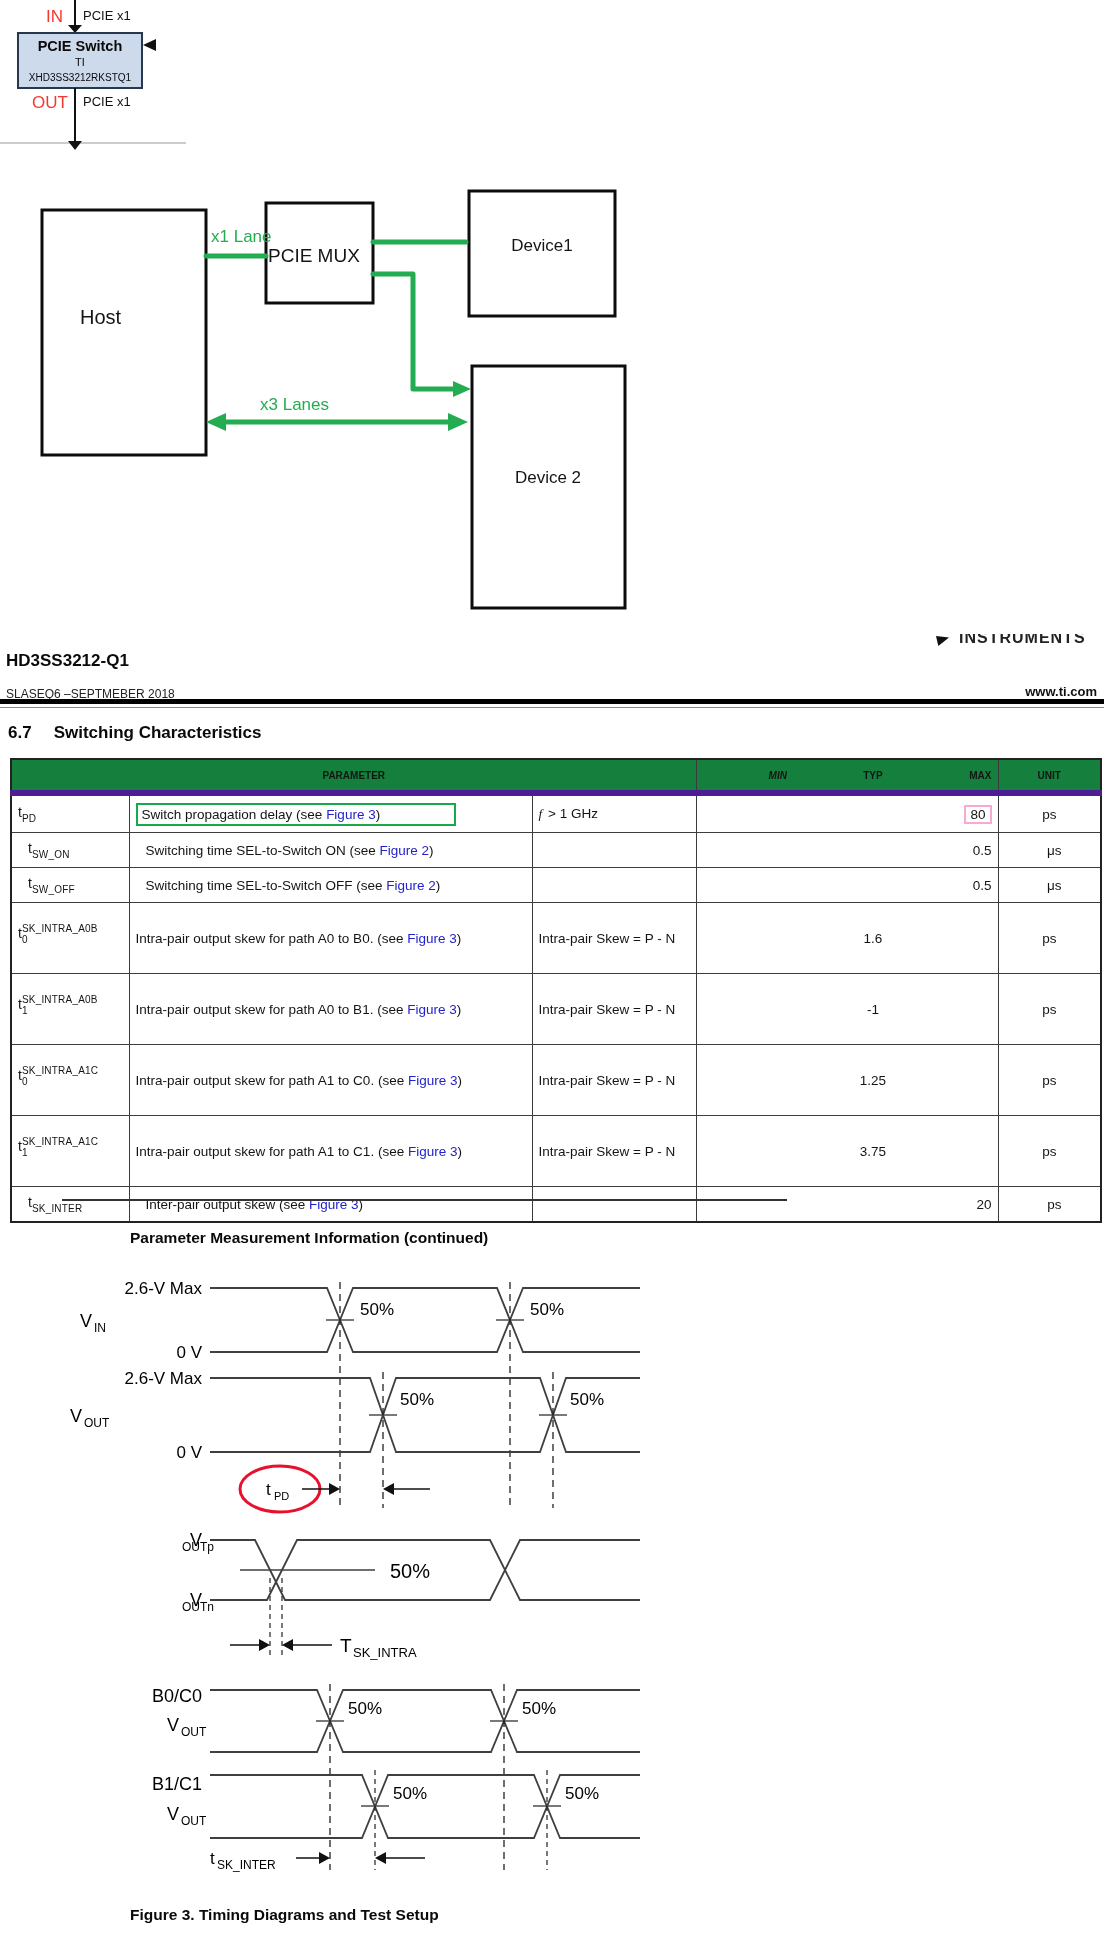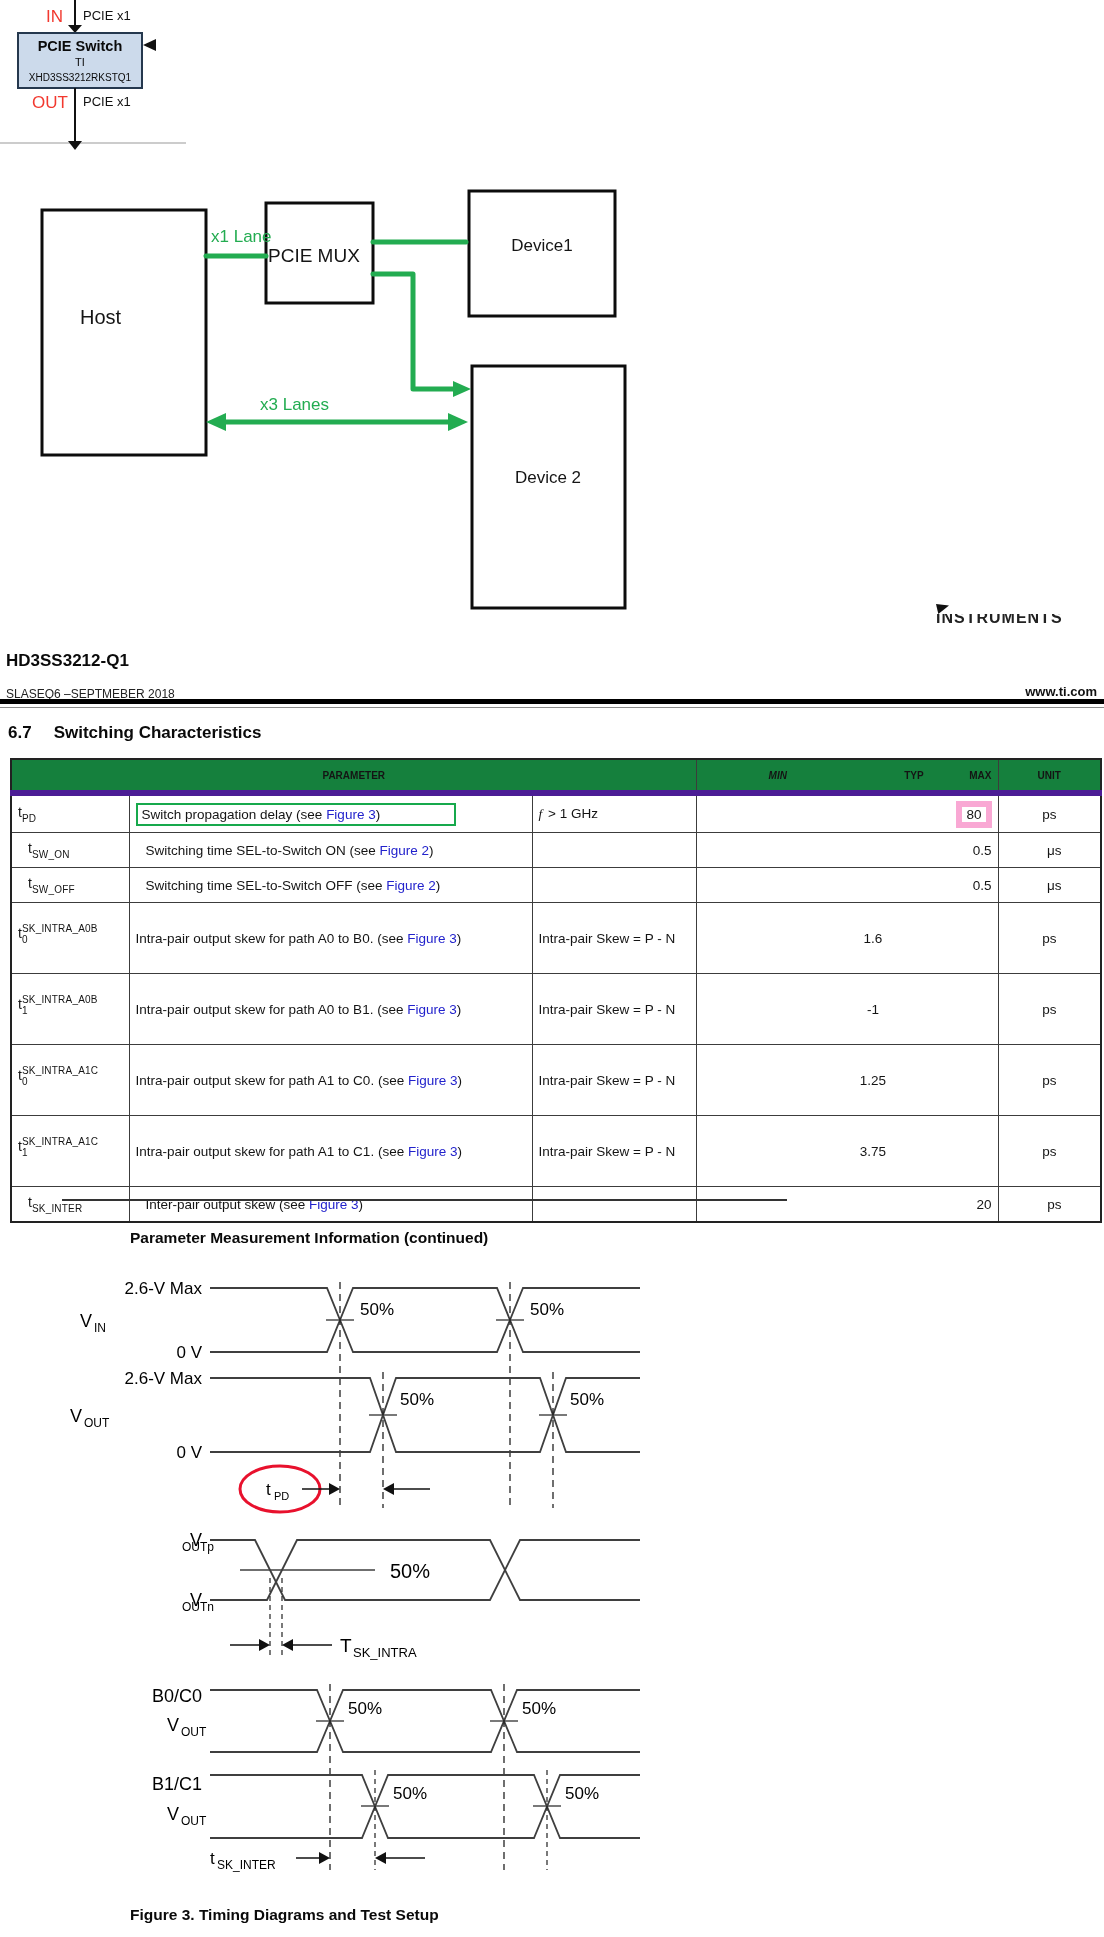--- a/index.html
+++ b/index.html
@@ -1,51 +1,51 @@
 <!DOCTYPE html>
 <html><head>
 <meta charset="utf-8">
 <style>
   html,body{margin:0;padding:0;background:#fff;}
   body{width:1104px;height:1937px;position:relative;font-family:"Liberation Sans",sans-serif;color:#111;overflow:hidden;}
   .abs{position:absolute;}
   svg text{font-family:"Liberation Sans",sans-serif;}
 
   
-  .logo-wrap{left:936px;top:602px;display:flex;align-items:flex-start;flex-direction:column;}
+  .logo-wrap{left:936px;top:634px;display:flex;align-items:flex-start;}
   .logo-mark{width:13px;height:10px;background:#101010;clip-path:polygon(0 0,100% 15%,18% 100%);margin:2px 10px 0 0;}
   .logo-clip{height:13px;overflow:hidden;}
   .logo-clip span{display:block;margin-top:-5px;font-size:16px;font-weight:bold;letter-spacing:1px;color:#222;}
   .partnum{left:6px;top:651px;font-size:17px;font-weight:bold;color:#0a0a0a;}
   .docline{left:6px;top:687px;font-size:12px;color:#222;}
   .urlline{left:0;top:684px;width:1097px;text-align:right;font-size:13px;font-weight:bold;}
   .rule-thick{left:0;top:699px;width:1104px;height:5px;background:#000;}
   .rule-thin{left:0;top:707px;width:1104px;height:1px;background:#8a8a8a;}
   .sec-head{left:8px;top:723px;font-size:17px;font-weight:bold;color:#0a0a0a;}
   .sec-head .num{margin-right:22px;}
 
   
   table.ds{position:absolute;left:10px;top:758px;width:1090px;border-collapse:collapse;table-layout:fixed;font-size:13.5px;color:#141414;border:2px solid #222;}
   table.ds td,table.ds th{border:1px solid #3c3c3c;padding:2px 6px;vertical-align:middle;}
   table.ds thead th{background:#15803d;font-weight:bold;font-size:10px;height:26px;border-bottom:6px solid #4c1d95;}
   .mtm{position:relative;}
   .mtm span{position:absolute;top:50%;transform:translateY(-50%);}
   .mtm .min{left:27%;transform:translate(-50%,-50%);font-style:italic;}
-  .mtm .typ{left:58.6%;transform:translate(-50%,-50%);margin-left:41px;}
+  .mtm .typ{left:58.6%;transform:translate(-50%,-50%);}
   .mtm .max{right:6px;}
   tr.h32 td{height:32px;} tr.h30 td{height:30px;padding-left:16px;} tr.h48 td{height:48px;}
   td.sym{padding:2px 4px;font-size:14px;}
   tr.h48 td.sym{vertical-align:top;padding-top:20px;}
   td.sym sub{font-size:10px;letter-spacing:.2px;display:inline-block;max-width:80px;overflow-wrap:anywhere;vertical-align:-5px;}
   td.desc{padding-right:14px;}
   a.figlink{color:#2222cc;text-decoration:none;cursor:pointer;}
   .fsym{font-family:"Liberation Serif",serif;font-style:italic;margin-right:2px;}
   td.val{position:relative;text-align:right;padding-right:6px;}
   td.val .typv{position:absolute;left:58.6%;top:50%;transform:translate(-50%,-50%);}
-  .boxed{display:inline-block;border:6px solid #f9a8d4;padding:0 4px;}
+  .boxed{display:inline-block;border:2px solid #f9a8d4;padding:0 4px;}
   .hlwrap{display:inline-block;border:2px solid #17a94c;padding:2px 22px 2px 4px;min-width:290px;}
   td.unit{text-align:center;}
 </style>
 </head>
 <body>
 
 <svg class="abs" style="left:0;top:0" width="220" height="155" viewBox="0 0 220 155">
   <line x1="0" y1="143" x2="186" y2="143" stroke="#999" stroke-width="1"></line>
   <line x1="75" y1="0" x2="75" y2="26" stroke="#111" stroke-width="2"></line>
   <polygon points="68,25 82,25 75,33" fill="#111"></polygon>

